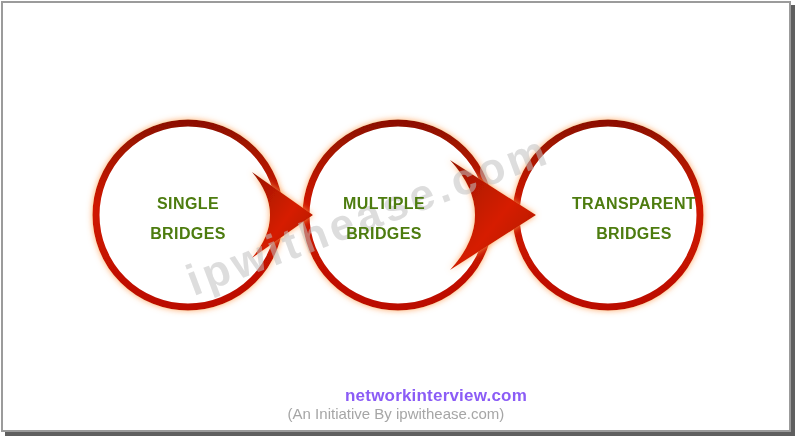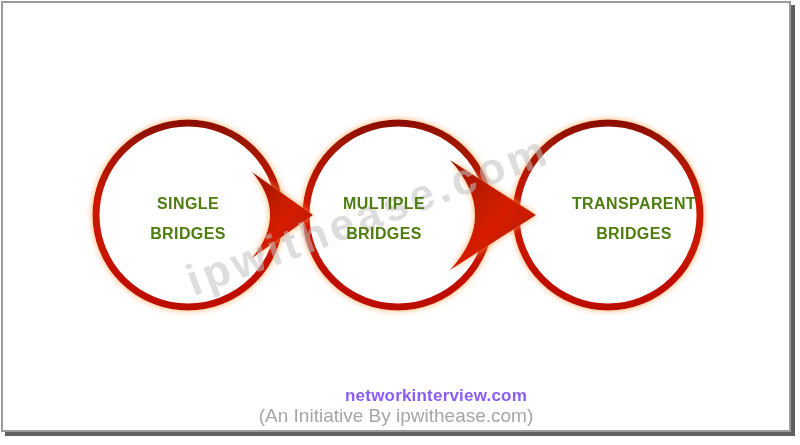--- a/index.html
+++ b/index.html
@@ -69,21 +69,21 @@
   .footer-site {
     top: 383px;
     font-size: 17px;
     font-weight: bold;
     letter-spacing: 0.2px;
     color: #8b5cf6;
     padding-left: 40px;
   }
   .footer-tagline {
     top: 402px;
-    font-size: 19px;
+    font-size: 15px;
     font-weight: normal;
     color: #a6a6a6;
   }
 </style>
 </head>
 <body>
 
 <div class="frame">
 
   <svg class="diagram-svg" viewBox="0 0 786 427" xmlns="http://www.w3.org/2000/svg">

